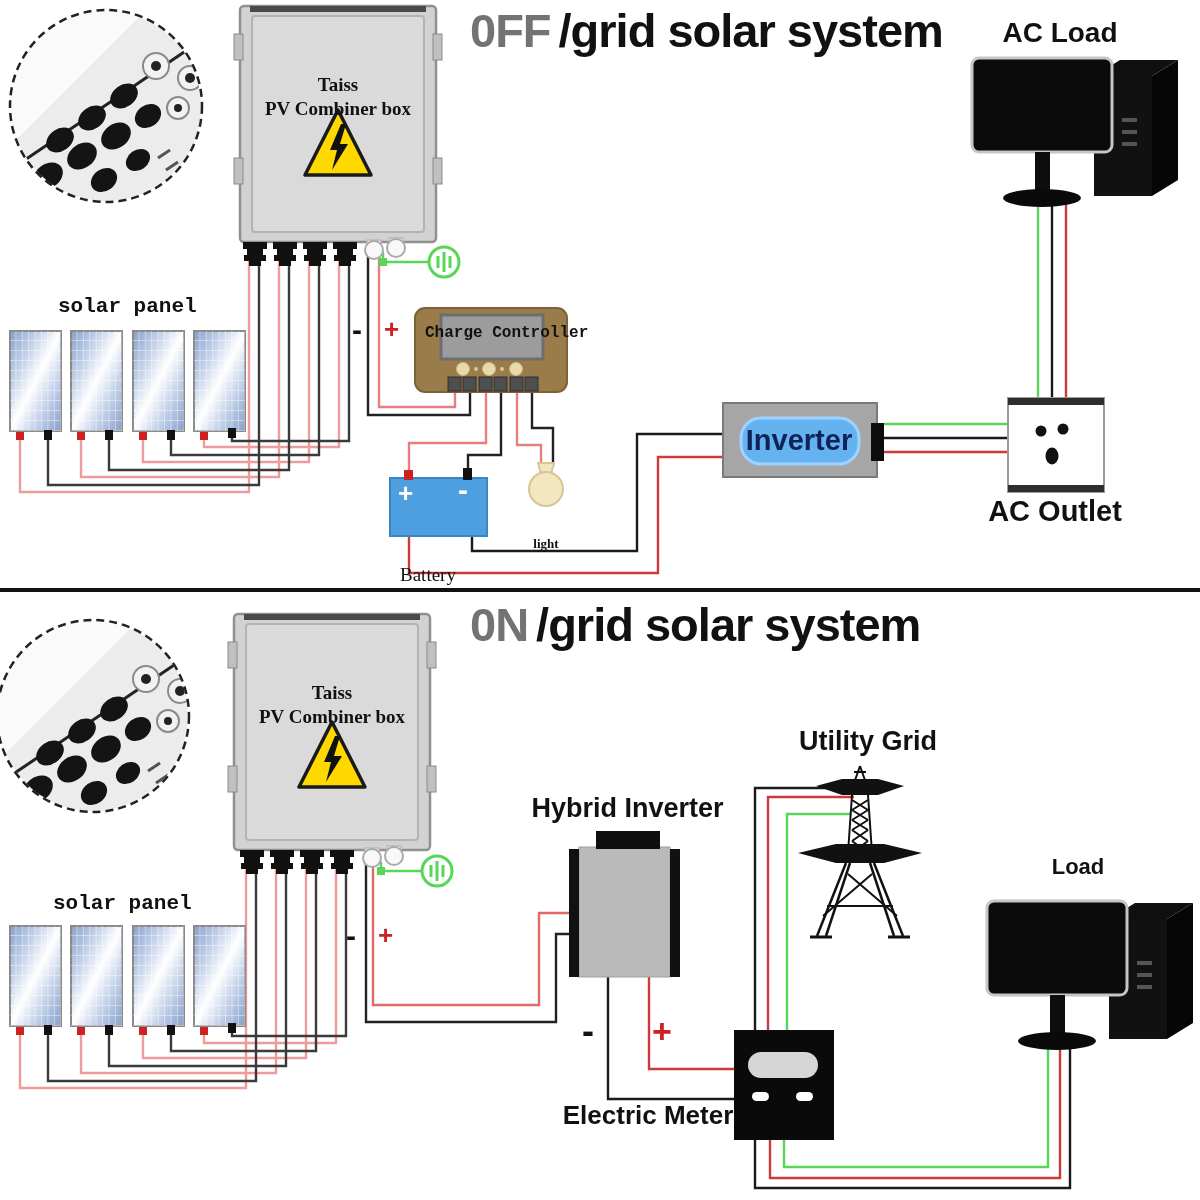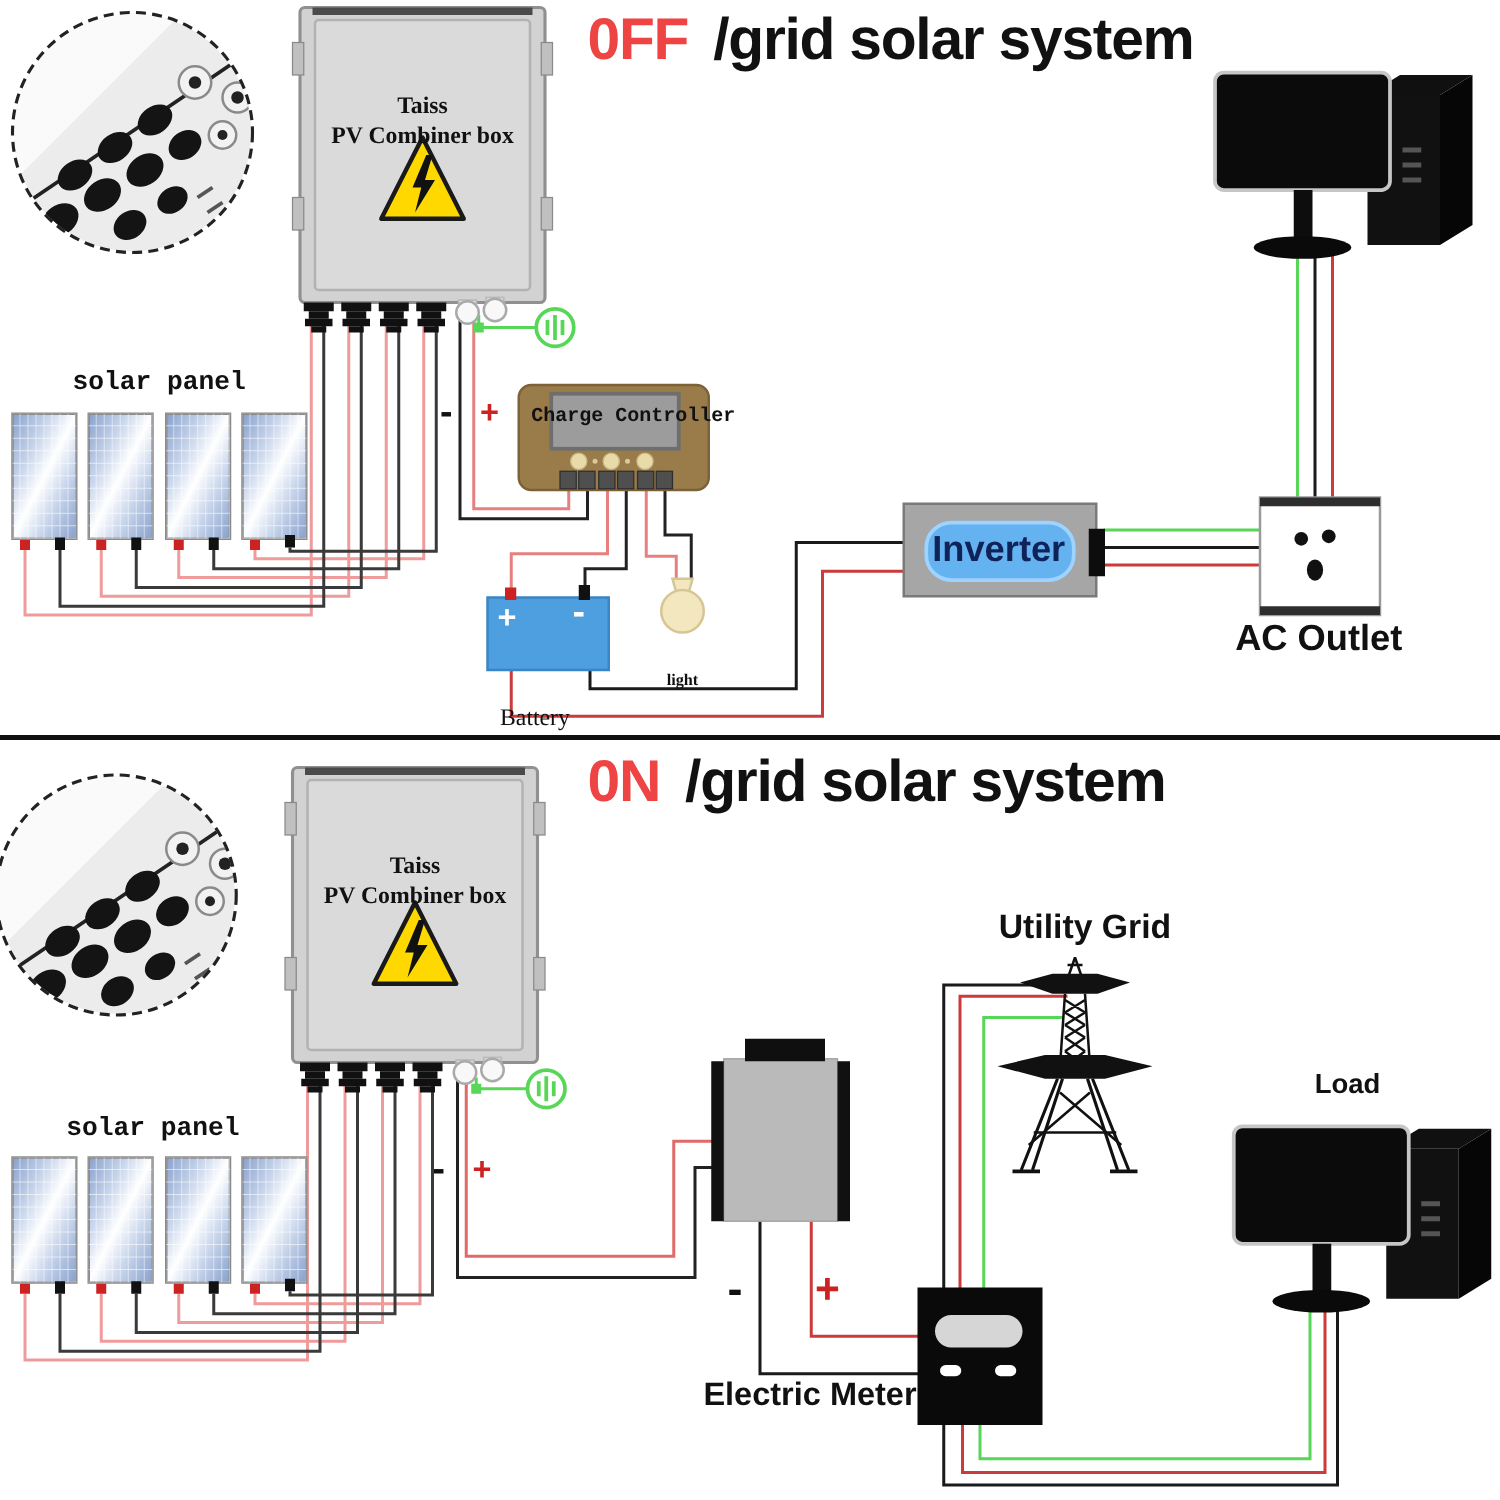--- a/index.html
+++ b/index.html
@@ -4,21 +4,21 @@
 <style>
   html,body{margin:0;padding:0;background:#ffffff;}
   .canvas{position:relative;width:1200px;height:1200px;background:#fff;overflow:hidden;
           font-family:"Liberation Sans",sans-serif;color:#111;}
   .canvas svg{position:absolute;left:0;top:0;}
   .lbl{position:absolute;white-space:nowrap;line-height:1.05;}
   .ctr{text-align:center;}
   .b{font-weight:bold;}
   .serif{font-family:"Liberation Serif",serif;margin-top:25px;}
   .title{font-size:47px;font-weight:bold;letter-spacing:-1px;}
-  .title .red{color:#ef4444;margin-right:20px;}
+  .title .red{color:#737373;margin-right:8px;}
   .lab28{font-size:28px;font-weight:bold;}
   .lab27{font-size:27px;font-weight:bold;}
   .lab21{font-size:21px;font-weight:bold;font-family:Liberation Mono, monospace;}
   .wminus{font-size:30px;font-weight:bold;color:#111;}
   .wplus{font-size:26px;font-weight:bold;color:#cc2222;}
   .batsign{color:#ffffff;font-weight:bold;}
   .inv-label{font-size:29px;font-weight:bold;color:#102358;}
 </style>
 </head>
 <body>
@@ -306,38 +306,40 @@
         <use href="#insetArt" x="8" y="8"></use>
       </g>
   <circle cx="106" cy="106" r="96" fill="none" stroke="#222" stroke-width="2.5" stroke-dasharray="8 5"></circle>
   <g clip-path="url(#c2)">
         <use href="#insetArt" x="-2" y="621"></use>
       </g>
   <circle cx="93" cy="716" r="96" fill="none" stroke="#222" stroke-width="2.5" stroke-dasharray="8 5"></circle>
 </svg>
 
 <div class="lbl title" style="left:470px;top:6px;"><span class="red">0FF</span><span>/grid solar system</span></div>
+<div class="lbl lab28 ctr" style="left:960px;top:18px;width:200px;">AC Load</div>
 <div class="lbl lab21 ctr" style="left:58px;top:296px;width:130px;">solar panel</div>
 <div class="lbl serif b ctr" style="left:240px;top:50px;width:196px;font-size:19px;">Taiss</div>
 <div class="lbl serif b ctr" style="left:240px;top:74px;width:196px;font-size:19px;">PV Combiner box</div>
 <div class="lbl serif ctr" style="left:425px;top:300px;width:130px;font-size:16px;font-weight:700;font-family:Liberation Mono, monospace;">Charge Controller</div>
 <div class="lbl wminus" style="left:352px;top:314px;">-</div>
 <div class="lbl wplus" style="left:384px;top:316px;">+</div>
 <div class="lbl batsign" style="left:398px;top:480px;font-size:26px;">+</div>
 <div class="lbl batsign" style="left:458px;top:474px;font-size:30px;">-</div>
 <div class="lbl serif" style="left:400px;top:540px;font-size:19px;">Battery</div>
 <div class="lbl serif b ctr" style="left:526px;top:512px;width:40px;font-size:13px;">light</div>
 <div class="lbl inv-label ctr" style="left:741px;top:425px;width:116px;">Inverter</div>
 <div class="lbl lab28 ctr" style="left:985px;top:496px;width:140px;font-size:29px;">AC Outlet</div>
 
 <div class="lbl title" style="left:470px;top:600px;"><span class="red">0N</span><span>/grid solar system</span></div>
 <div class="lbl serif b ctr" style="left:234px;top:658px;width:196px;font-size:19px;">Taiss</div>
 <div class="lbl serif b ctr" style="left:234px;top:682px;width:196px;font-size:19px;">PV Combiner box</div>
 <div class="lbl lab21 ctr" style="left:53px;top:893px;width:130px;">solar panel</div>
 <div class="lbl wminus" style="left:346px;top:920px;">-</div>
 <div class="lbl wplus" style="left:378px;top:922px;">+</div>
+<div class="lbl lab27 ctr" style="left:520px;top:794px;width:215px;">Hybrid Inverter</div>
 <div class="lbl lab27 ctr" style="left:788px;top:727px;width:160px;">Utility Grid</div>
 <div class="lbl wminus" style="left:582px;top:1012px;font-size:36px;">-</div>
 <div class="lbl wplus" style="left:652px;top:1014px;font-size:34px;">+</div>
 <div class="lbl ctr" style="left:558px;top:1102px;width:180px;font-size:26px;font-weight:bold;">Electric Meter</div>
 <div class="lbl ctr" style="left:1018px;top:855px;width:120px;font-size:22px;font-weight:bold;">Load</div>
 
 </div>
 
 </body></html>

